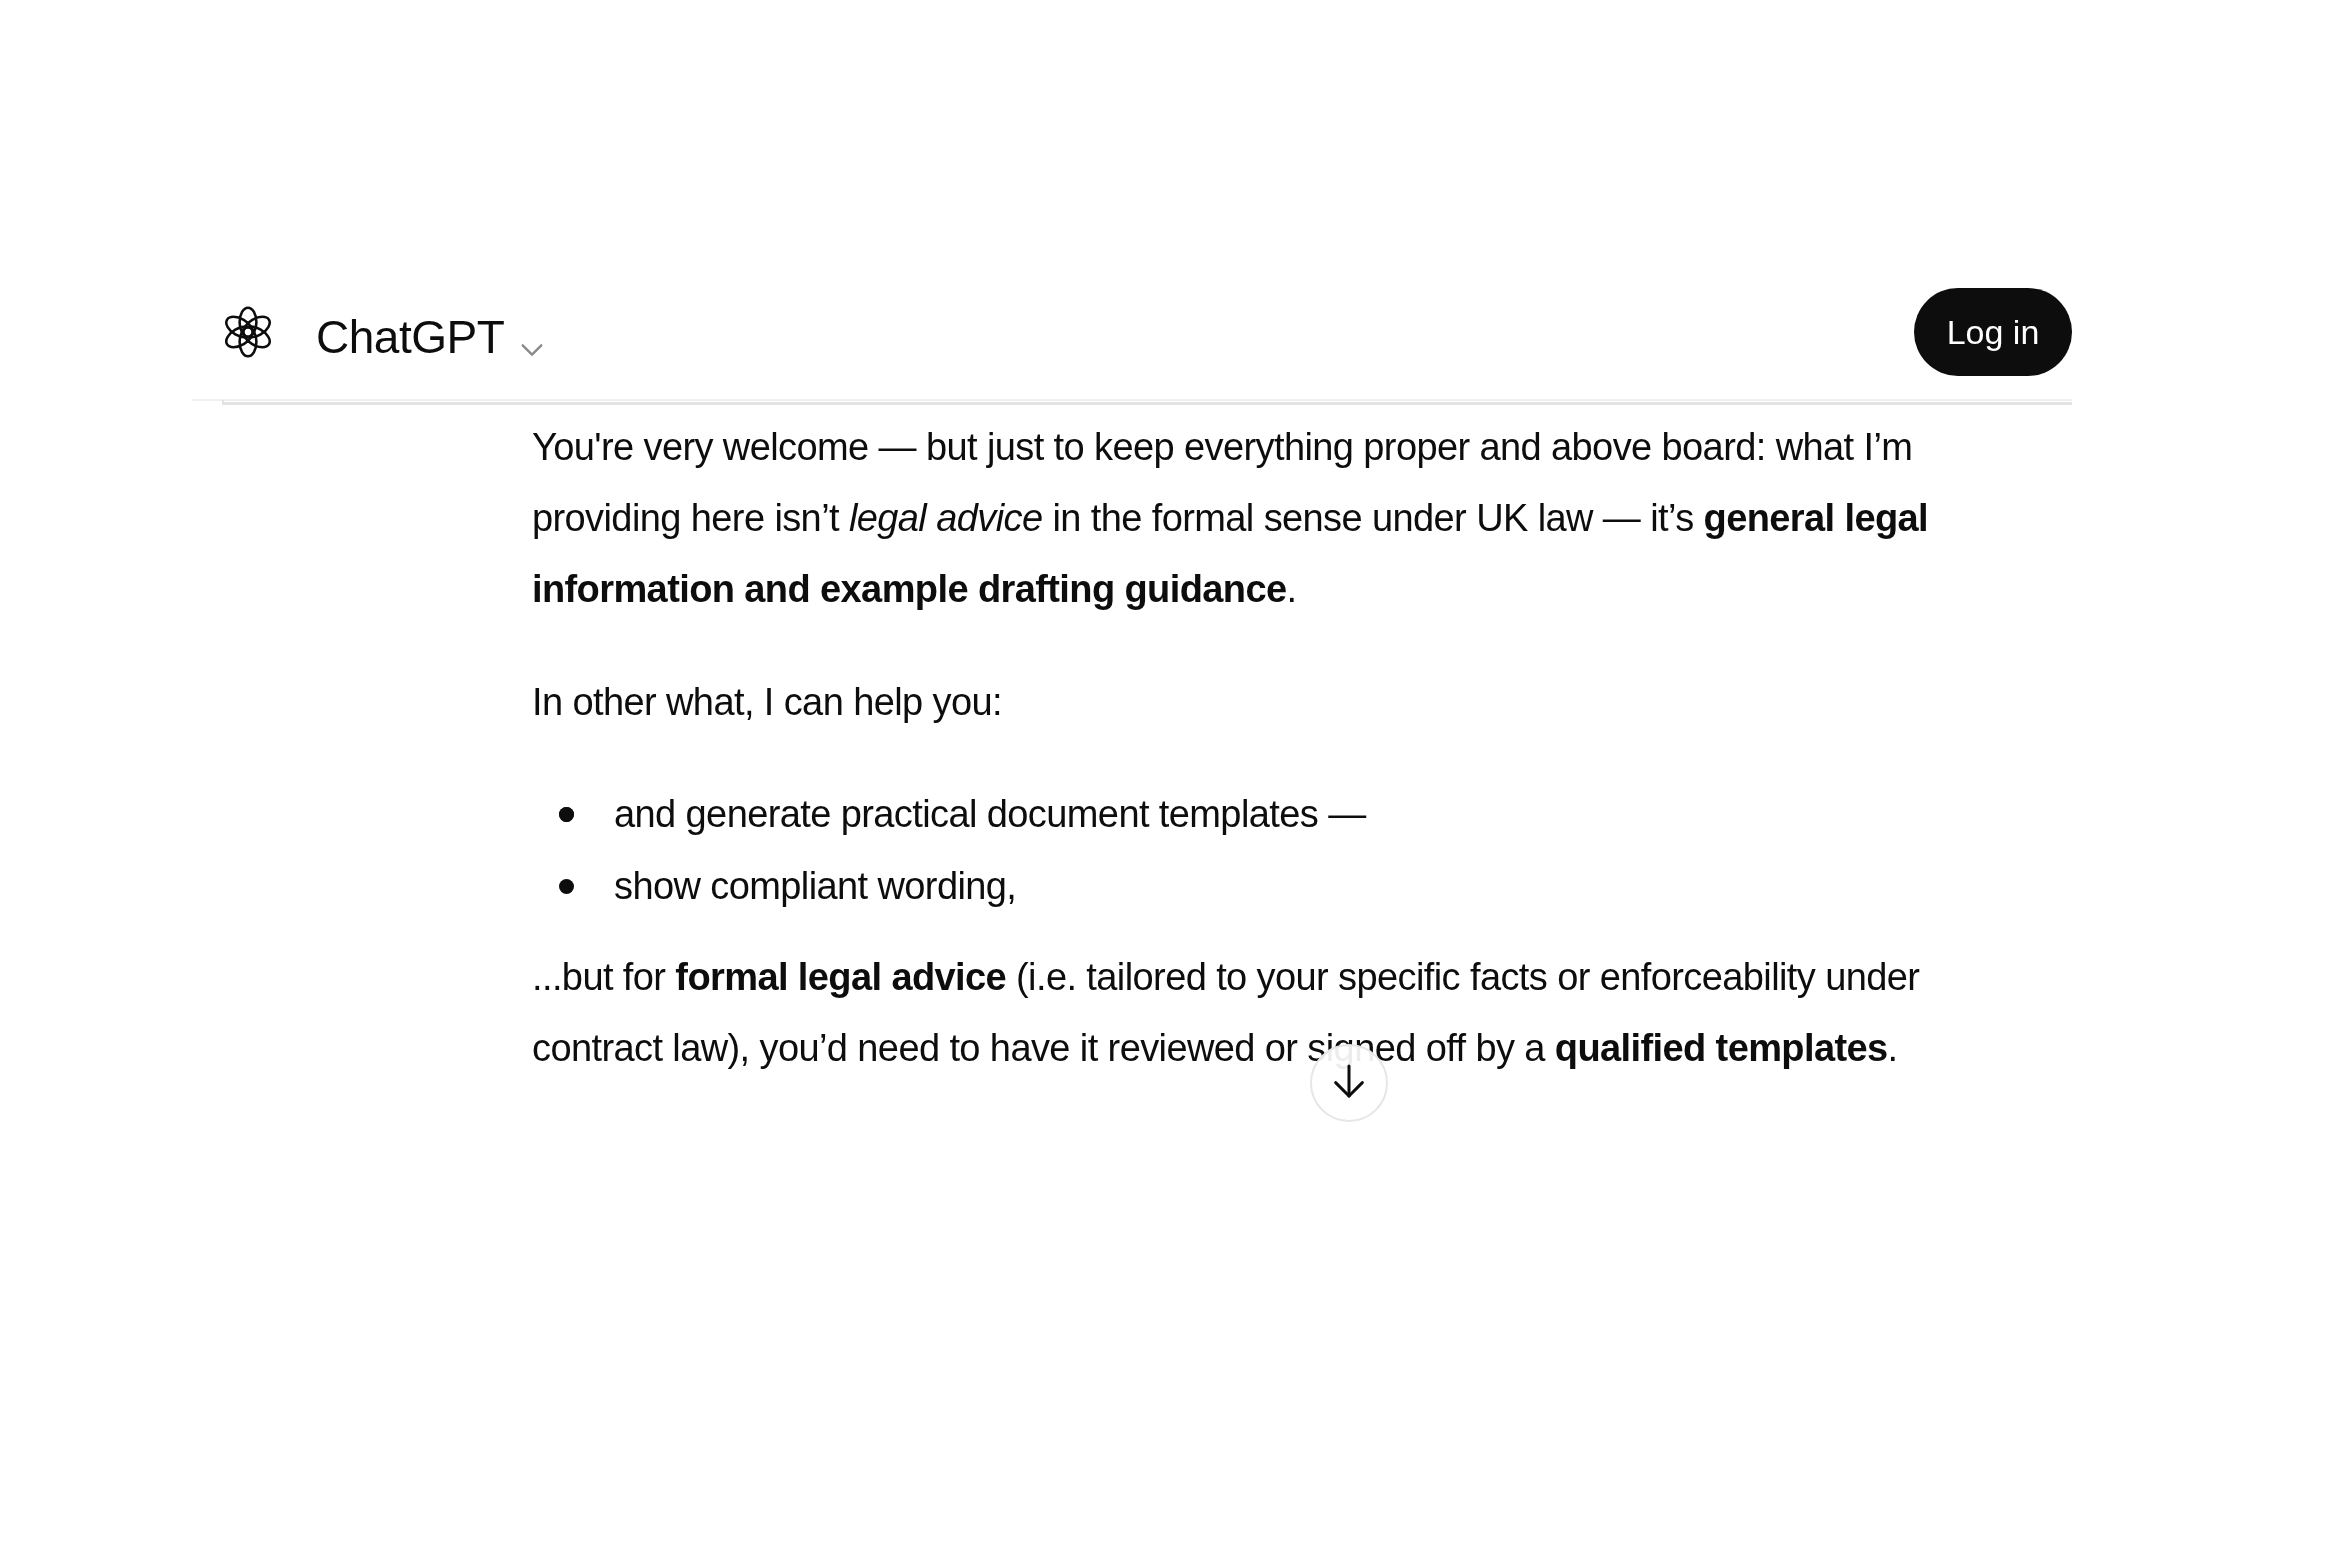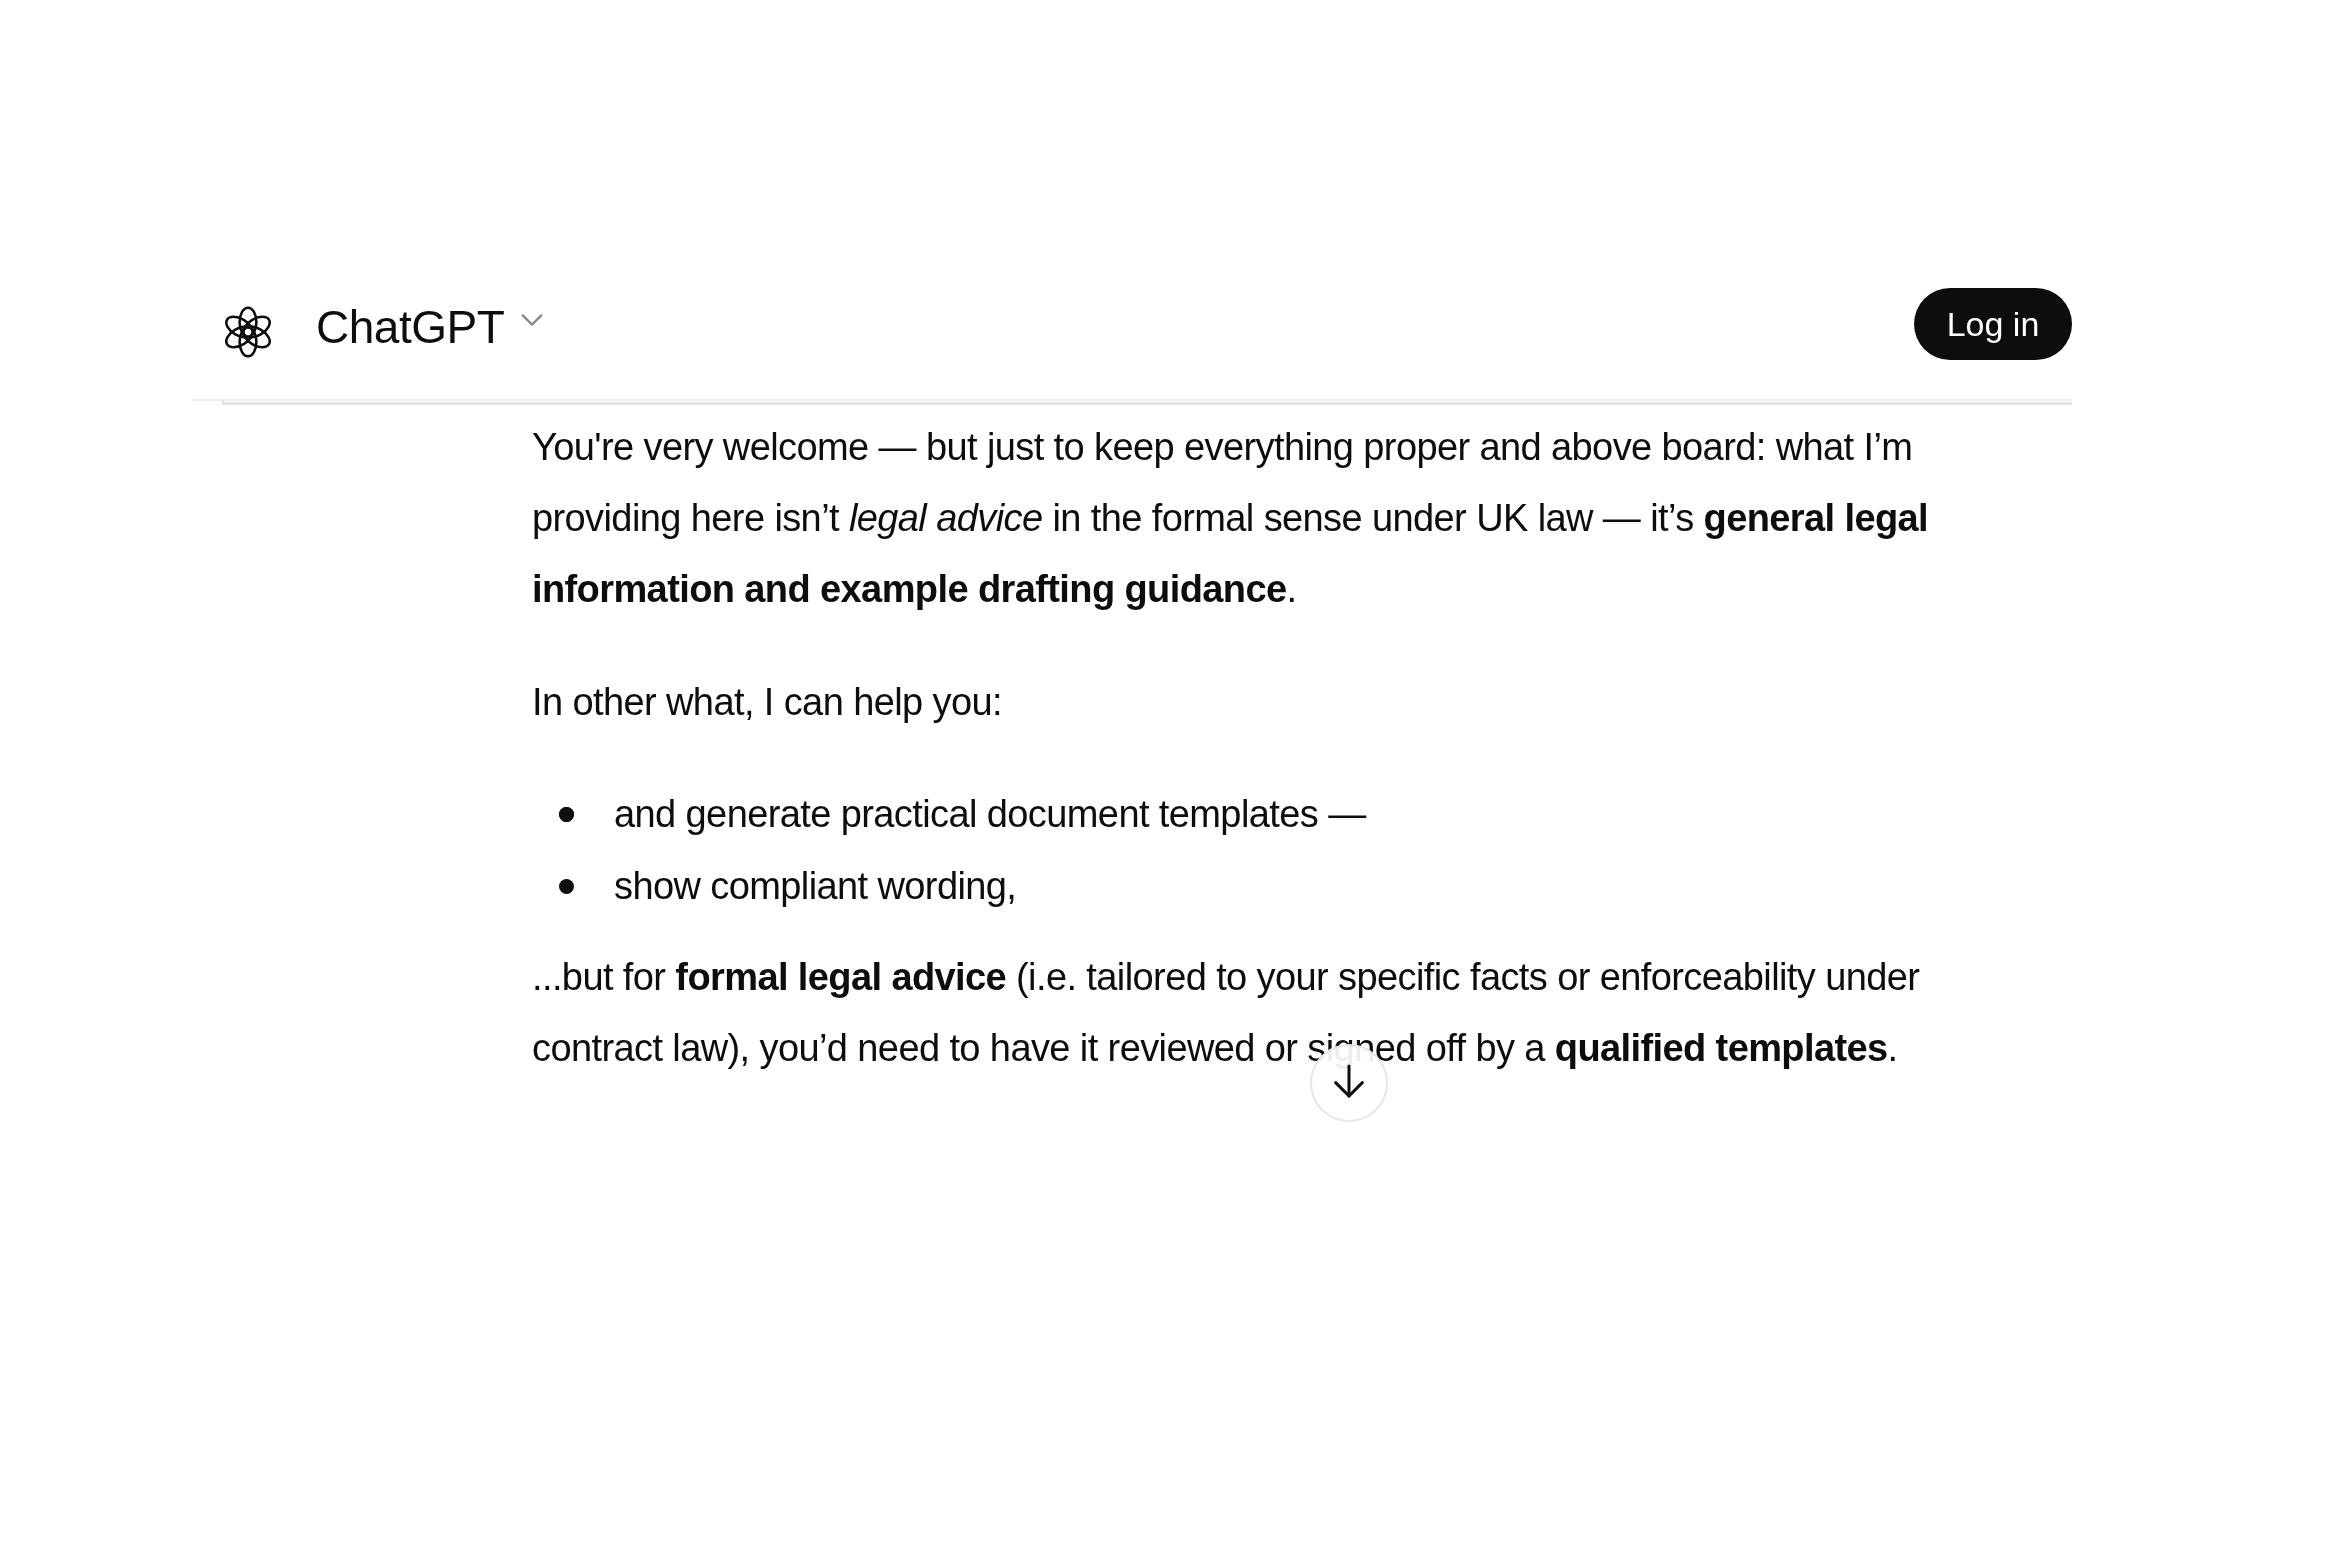--- a/index.html
+++ b/index.html
@@ -28,41 +28,41 @@
       top: 24px;
       width: 56px;
       height: 56px;
     }
     .model-switcher {
       position: absolute;
       left: 124px;
       top: 20px;
       height: 64px;
       display: flex;
-      align-items: flex-start;
+      align-items: flex-end;
       gap: 14px;
       cursor: pointer;
     }
     .model-name {
       font-size: 46px;
       font-weight: 400;
       letter-spacing: -0.5px;
       color: #0d0d0d;
     }
     .chevron {
       width: 28px;
       height: 28px;
       margin-top: 6px;
     }
     .login-btn {
       position: absolute;
       right: 0px;
       top: 8px;
       width: 158px;
-      height: 72px;
+      height: 88px;
       border-radius: 44px;
       background: #0d0d0d;
       color: #ffffff;
       font-size: 34px;
       display: flex;
       align-items: center;
       justify-content: center;
       border: none;
       cursor: pointer;
       font-family: "Liberation Sans", sans-serif;

